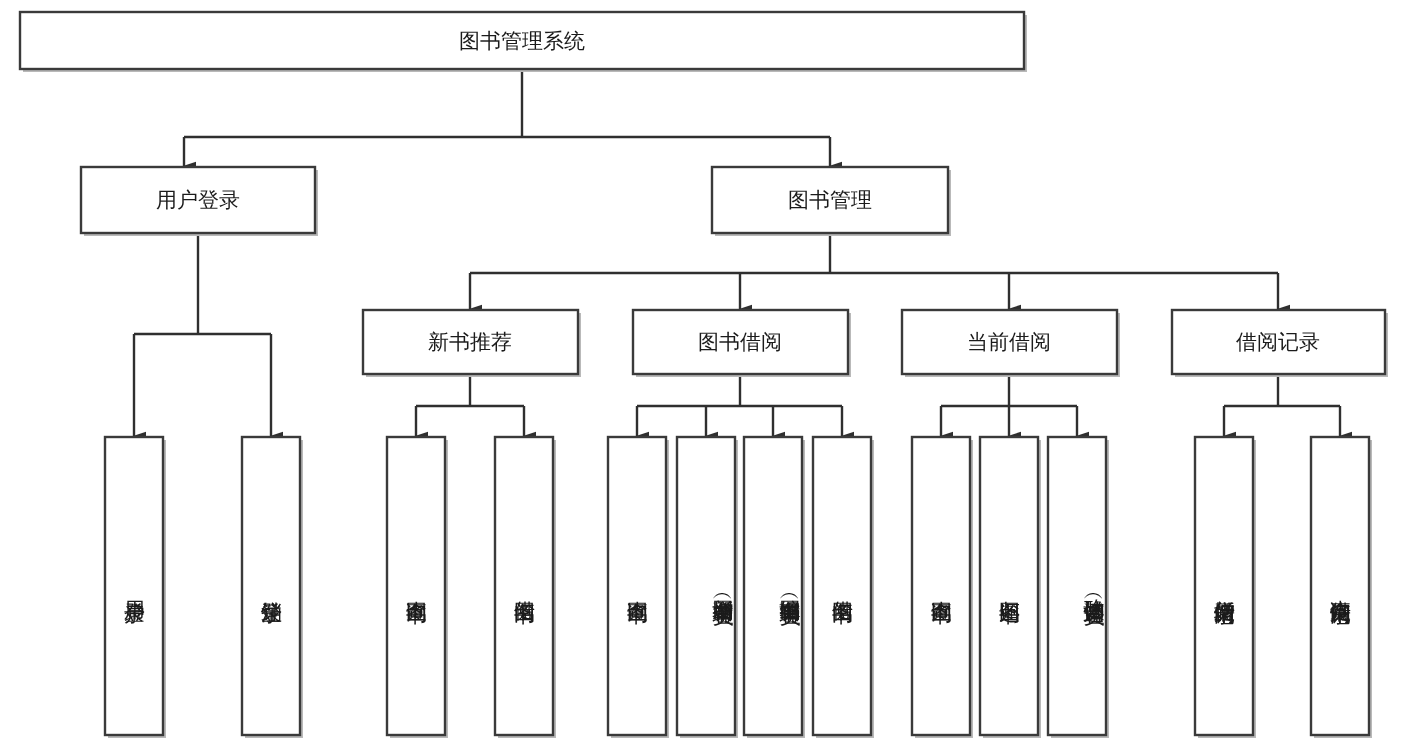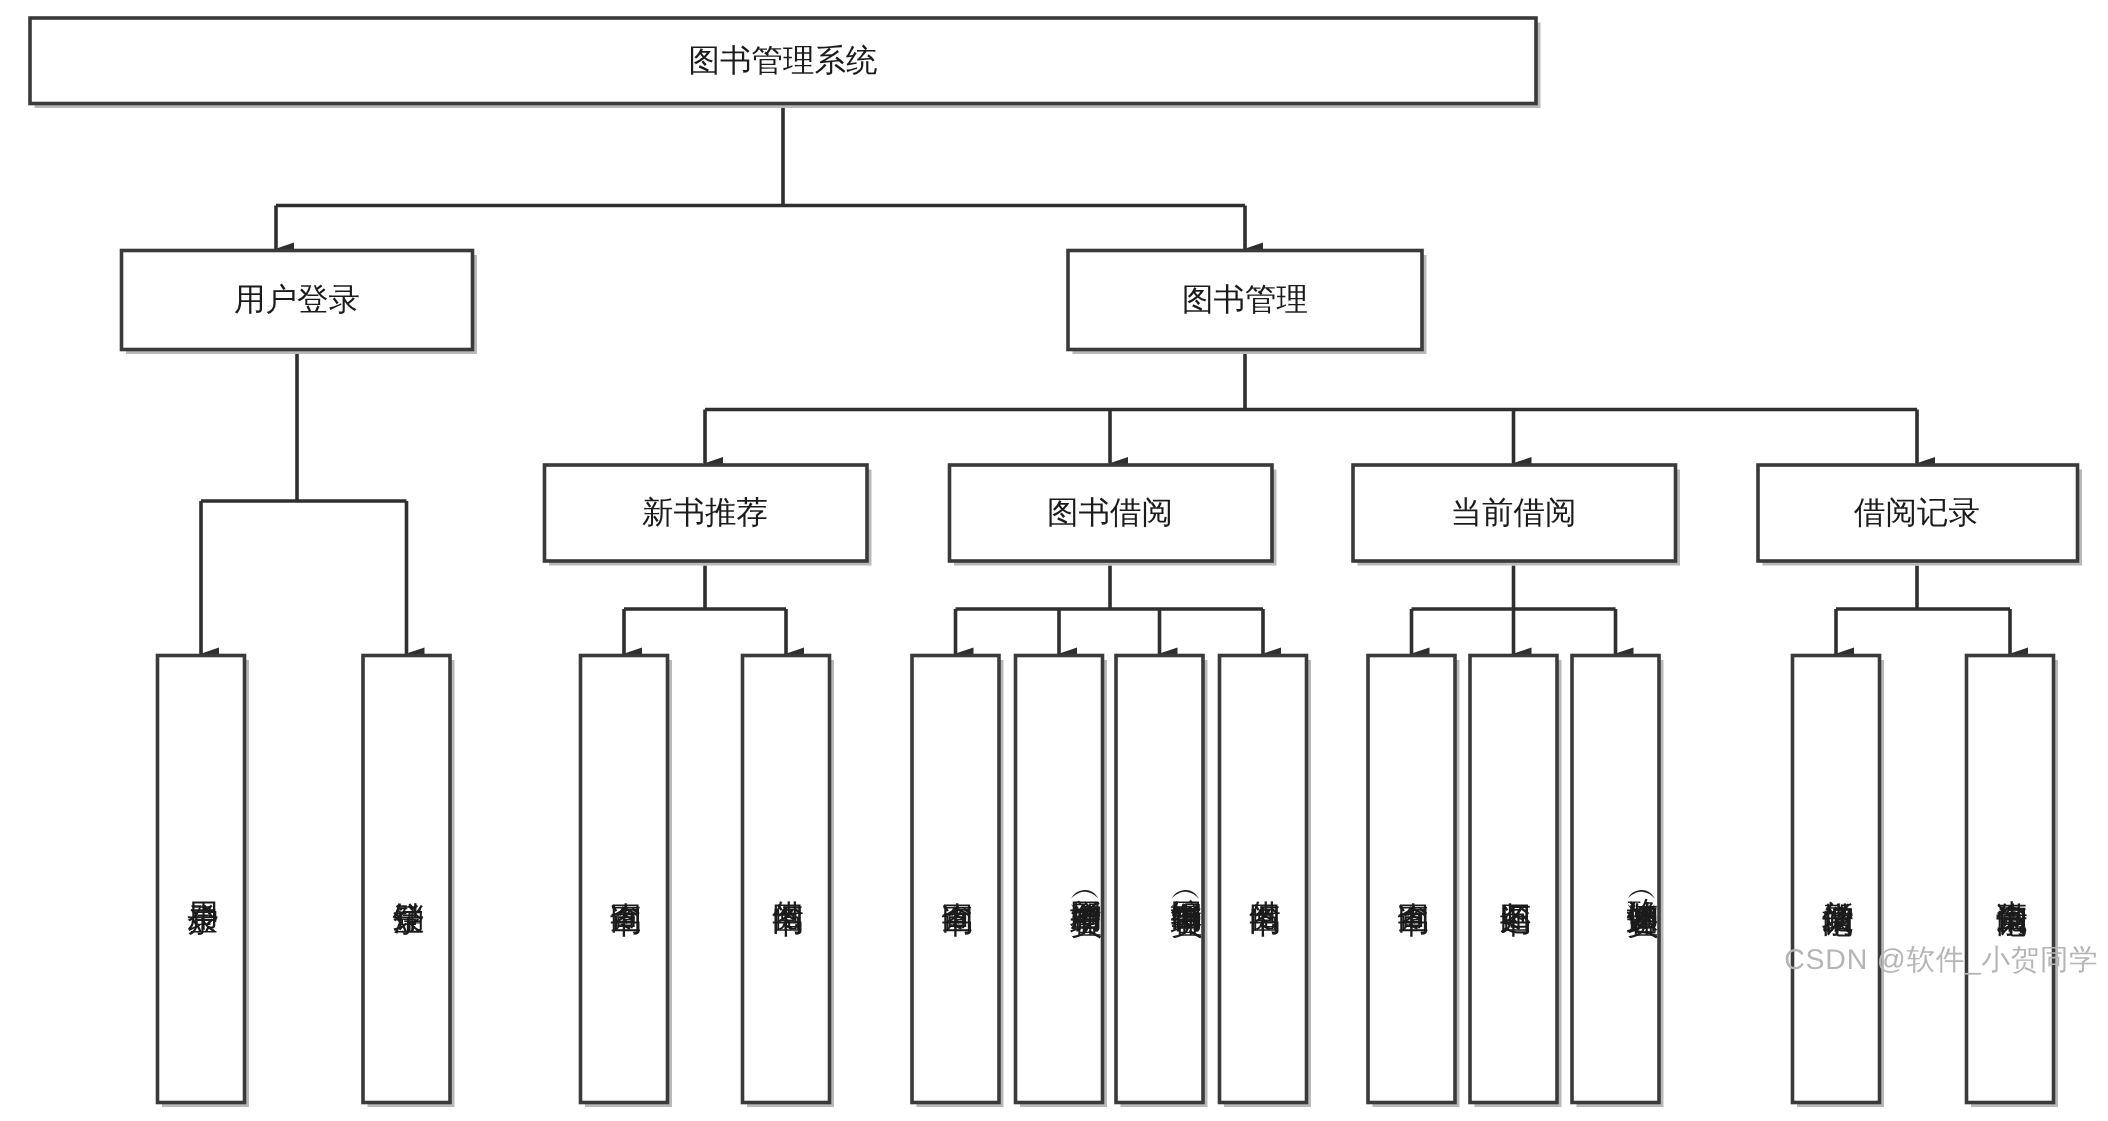--- a/index.html
+++ b/index.html
@@ -206,14 +206,13 @@
   <div class="vert-label-wrap" style="left:912px;top:437px;width:58px;height:298px;">查询图书</div>
 
   <div class="vert-label-wrap" style="left:980px;top:437px;width:58px;height:298px;">归还图书</div>
 
   <div class="vert-label-wrap" style="left:1048px;top:437px;width:58px;height:298px;align-items:flex-start;">确认归还（管理员）</div>
 
   <div class="vert-label-wrap" style="left:1195px;top:437px;width:58px;height:298px;">新增借阅记录</div>
 
   <div class="vert-label-wrap" style="left:1311px;top:437px;width:58px;height:298px;">查询借阅记录</div>
 
-  <div class="watermark">CSDN @软件_小贺同学</div>
 </div>
 
 </body></html>

